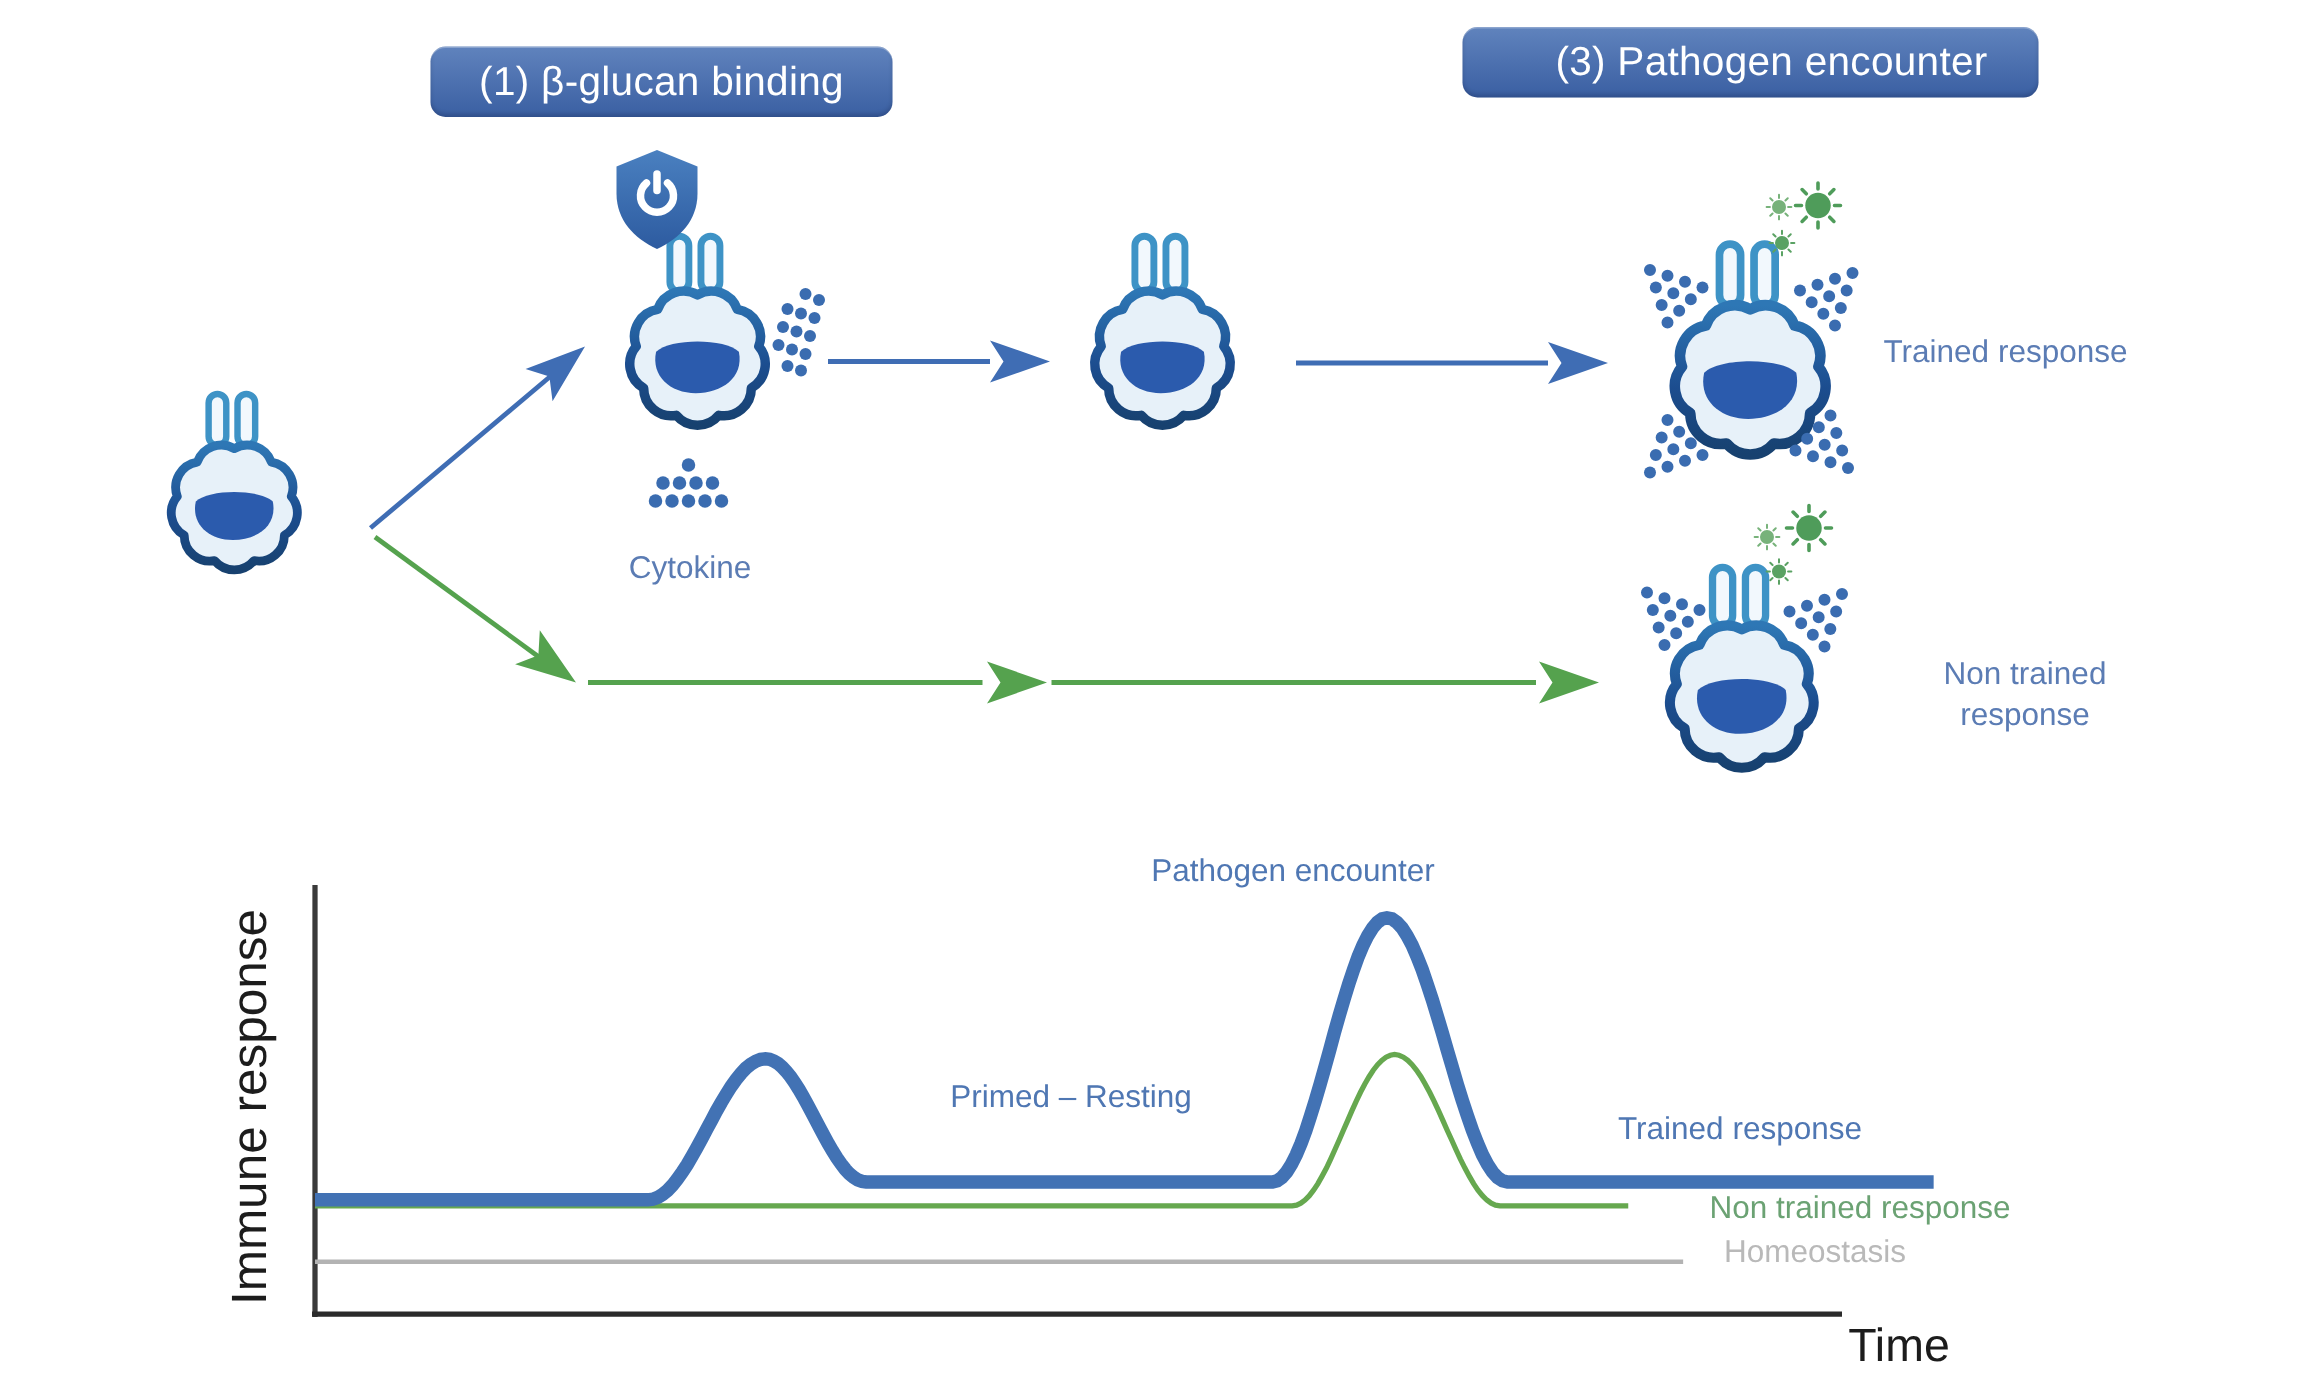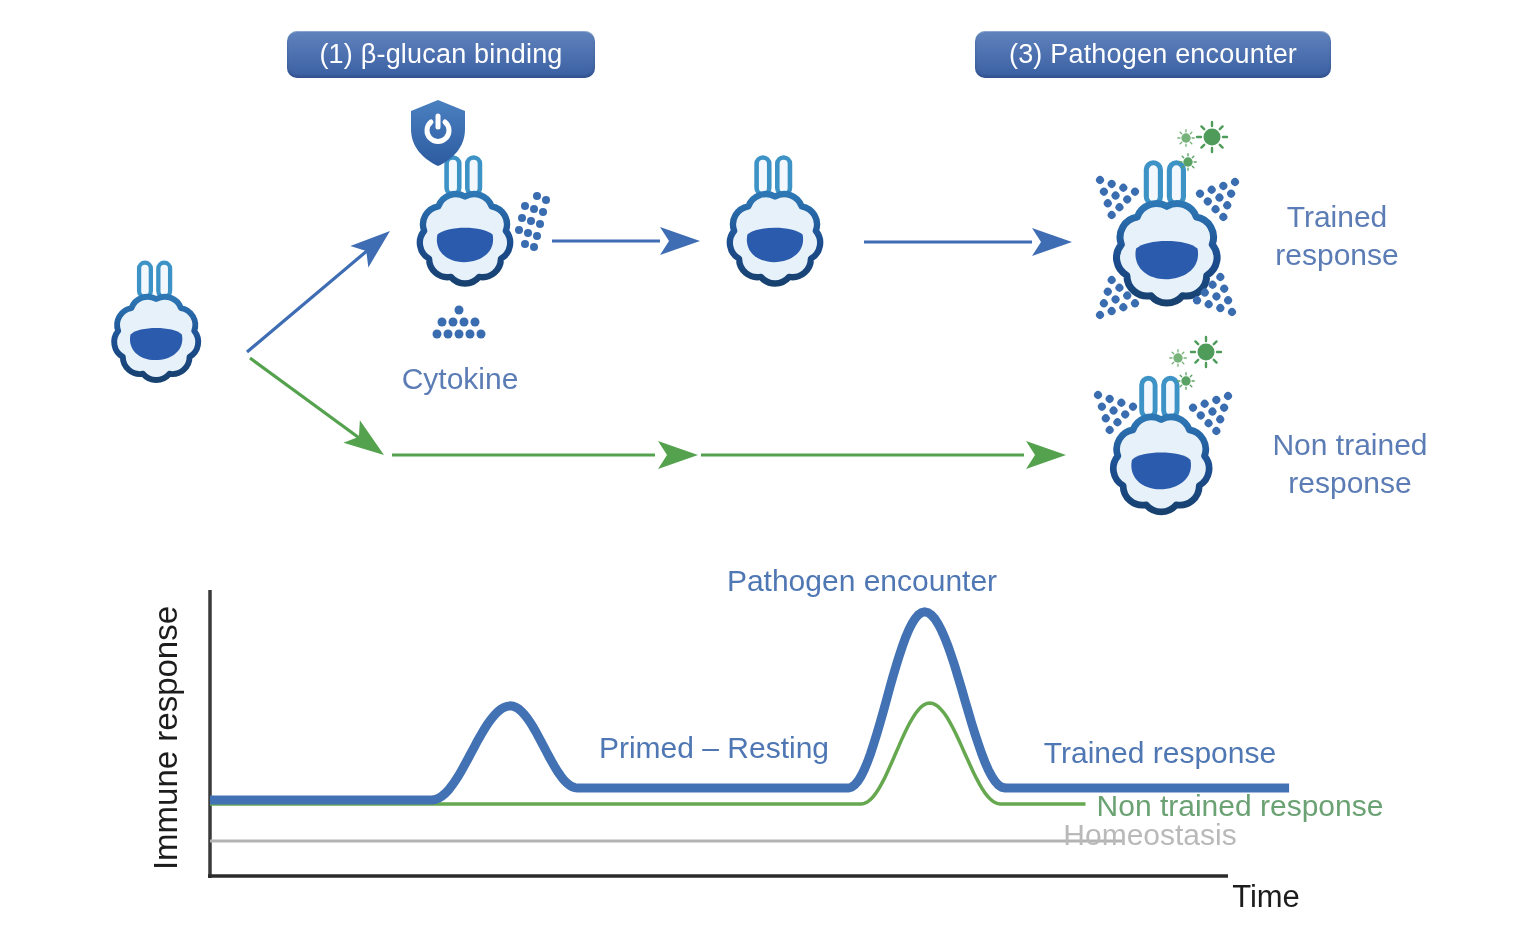--- a/index.html
+++ b/index.html
@@ -3,21 +3,21 @@
 <meta charset="utf-8">
 <style>
   html,body{margin:0;padding:0;background:#fff;}
   .page{position:relative;width:1536px;height:929px;background:#fff;overflow:hidden;
         font-family:"Liberation Sans",sans-serif;text-decoration:underline;}
   svg{position:absolute;left:0;top:0;}
   .pill{position:absolute;height:47px;display:flex;align-items:center;justify-content:center;
         color:#fff;font-size:27px;letter-spacing:.2px;border-radius:10px;
         background:linear-gradient(180deg,var(--pill-top,#6083bd),var(--pill-bottom,#3a5fa2));
         box-shadow:inset 0 1px 0 rgba(255,255,255,.28), inset 0 -2px 3px rgba(0,0,30,.18);}
-  .lbl{position:absolute;transform:translate(-50%,-50%);white-space:nowrap;font-size:30px;}
+  .lbl{position:absolute;transform:translate(-50%,-50%);white-space:nowrap;font-size:21px;}
   .lbl.wrap{white-space:normal;text-align:center;line-height:1.28;}
   .blue-lbl{color:var(--label-blue,#5b7cb4);}
   .chart-blue{color:var(--chart-label-blue,#4f77b3);}
   .green-lbl{color:var(--label-green,#6ba273);}
   .grey-lbl{color:var(--label-grey,#b9b9b9);}
   .dark-lbl{color:var(--text-dark,#1c1c1c);margin-top:31px;}
   .ylab{position:absolute;transform:translate(-50%,-50%) rotate(-90deg);white-space:nowrap;
         font-size:33px;color:var(--text-dark,#1c1c1c);}
   .arrow-line-blue{stroke:var(--arrow-blue,#3f6db4);stroke-width:3.2;fill:none;}
   .arrow-line-green{stroke:var(--arrow-green,#55a24e);stroke-width:3.2;fill:none;}
@@ -158,37 +158,37 @@
       <use href="#virus" transform="translate(1188,162) scale(0.55)" style="color:#5aa263"></use>
     </g>
     <g>
       <use href="#virus" transform="translate(1178,358) scale(0.55)" style="color:#77b27a"></use>
       <use href="#virus" transform="translate(1206,352)" style="color:#4f9c5a"></use>
       <use href="#virus" transform="translate(1186,381) scale(0.55)" style="color:#5aa263"></use>
     </g>
   </svg>
 
   <div class="pill" style="left:287px;top:31px;width:308px;">(1) β-glucan binding</div>
-  <div class="pill" style="left:975px;top:31px;width:356px;">(3) Pathogen encounter</div>
+  <div class="pill" style="left:975px;top:18px;width:356px;padding-left:28px;">(3) Pathogen encounter</div>
 
   <div class="lbl blue-lbl" style="left:460px;top:379px;">Cytokine</div>
   <div class="lbl blue-lbl wrap" style="left:1337px;top:236px;width:175px;">Trained response</div>
   <div class="lbl blue-lbl wrap" style="left:1350px;top:464px;width:195px;">Non trained response</div>
 
   <svg width="1536" height="369" viewBox="0 0 1536 369" style="top:560px;">
     <line x1="210" y1="30" x2="210" y2="318" stroke="#3a3a3a" stroke-width="3.5"></line>
     <line x1="208" y1="316" x2="1228" y2="316" stroke="#2b2b2b" stroke-width="3.5"></line>
     <g id="chart-series">
         <path d="M210.0,281.1L1122.1,281.1" fill="none" stroke="#b3b3b3" stroke-width="3"></path>
         <path d="M210.0,243.9L861.5,243.9L864.4,243.4L867.2,242.1L870.0,240.0L872.9,237.1L875.7,233.4L878.6,229.1L881.4,224.1L884.3,218.7L887.1,212.7L889.9,206.5L892.8,200.0L895.6,193.5L898.5,186.9L901.3,180.4L904.1,174.2L907.0,168.2L909.8,162.8L912.7,157.8L915.5,153.5L918.4,149.8L921.2,146.9L924.0,144.8L926.9,143.5L929.7,143.0L932.7,143.5L935.6,144.8L938.5,146.9L941.4,149.8L944.4,153.5L947.3,157.8L950.2,162.8L953.1,168.2L956.1,174.2L959.0,180.4L961.9,186.9L964.8,193.5L967.8,200.0L970.7,206.5L973.6,212.7L976.6,218.7L979.5,224.1L982.4,229.1L985.3,233.4L988.3,237.1L991.2,240.0L994.1,242.1L997.0,243.4L1000.0,243.9L1085.5,243.9" fill="none" stroke="#66a84f" stroke-width="3.5"></path>
         <path d="M210.0,239.9L431.9,239.9L435.2,239.5L438.5,238.3L441.7,236.3L445.0,233.6L448.3,230.2L451.5,226.1L454.8,221.5L458.1,216.4L461.3,210.9L464.6,205.1L467.9,199.0L471.1,192.9L474.4,186.8L477.6,180.7L480.9,174.9L484.2,169.4L487.4,164.3L490.7,159.7L494.0,155.6L497.2,152.2L500.5,149.5L503.8,147.5L507.0,146.3L510.3,145.9L513.1,146.2L515.9,147.3L518.7,149.0L521.5,151.4L524.3,154.4L527.1,157.9L529.9,161.9L532.7,166.4L535.5,171.2L538.3,176.3L541.1,181.6L543.9,186.9L546.7,192.3L549.5,197.5L552.3,202.6L555.1,207.4L557.9,211.9L560.7,215.9L563.5,219.5L566.3,222.5L569.1,224.8L571.9,226.6L574.7,227.6L577.5,228.0L848.3,228.0L851.5,227.2L854.6,225.0L857.8,221.3L861.0,216.2L864.2,209.8L867.4,202.2L870.6,193.5L873.7,183.9L876.9,173.6L880.1,162.7L883.3,151.4L886.5,139.9L889.6,128.4L892.8,117.1L896.0,106.2L899.2,95.9L902.4,86.3L905.5,77.7L908.7,70.1L911.9,63.7L915.1,58.6L918.3,54.9L921.5,52.6L924.6,51.9L928.0,52.6L931.3,54.9L934.7,58.6L938.0,63.7L941.4,70.1L944.7,77.7L948.1,86.3L951.4,95.9L954.8,106.2L958.1,117.1L961.5,128.4L964.8,139.9L968.2,151.4L971.5,162.7L974.9,173.6L978.3,183.9L981.6,193.5L985.0,202.2L988.3,209.8L991.7,216.2L995.0,221.3L998.4,225.0L1001.7,227.2L1005.1,228.0L1289.1,228.0" fill="none" stroke="#4272b4" stroke-width="9"></path>
       </g>
   </svg>
 
   <div class="ylab" style="left:166px;top:738px;">Immune response</div>
   <div class="lbl chart-blue" style="left:862px;top:581px;">Pathogen encounter</div>
-  <div class="lbl chart-blue" style="left:714px;top:748px;">Primed – Resting</div>
+  <div class="lbl chart-blue" style="left:714px;top:732px;">Primed – Resting</div>
   <div class="lbl chart-blue" style="left:1160px;top:753px;">Trained response</div>
   <div class="lbl green-lbl" style="left:1240px;top:806px;">Non trained response</div>
-  <div class="lbl grey-lbl" style="left:1150px;top:835px;">Homeostasis</div>
+  <div class="lbl grey-lbl" style="left:1210px;top:835px;">Homeostasis</div>
   <div class="lbl dark-lbl" style="left:1266px;top:866px;font-size:31px;">Time</div>
 
 </div>
 
 </body></html>

